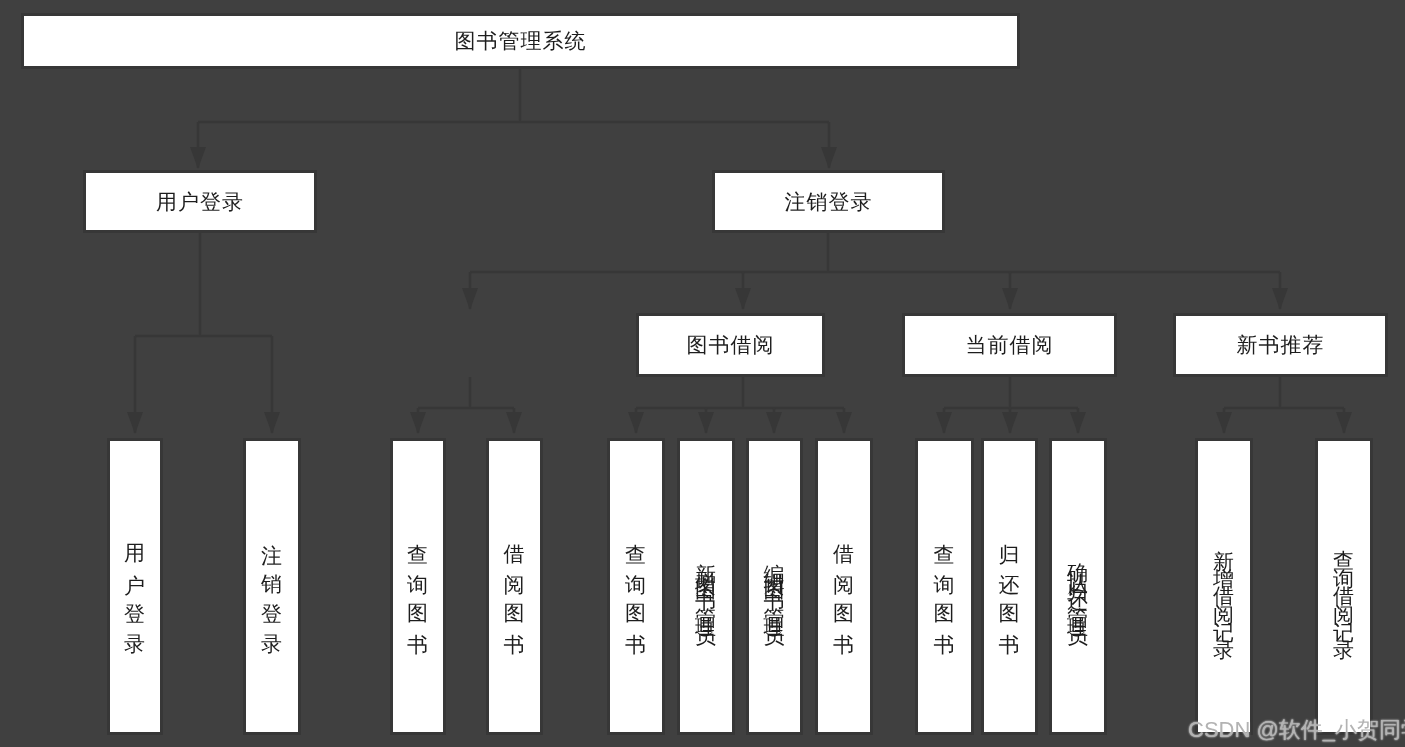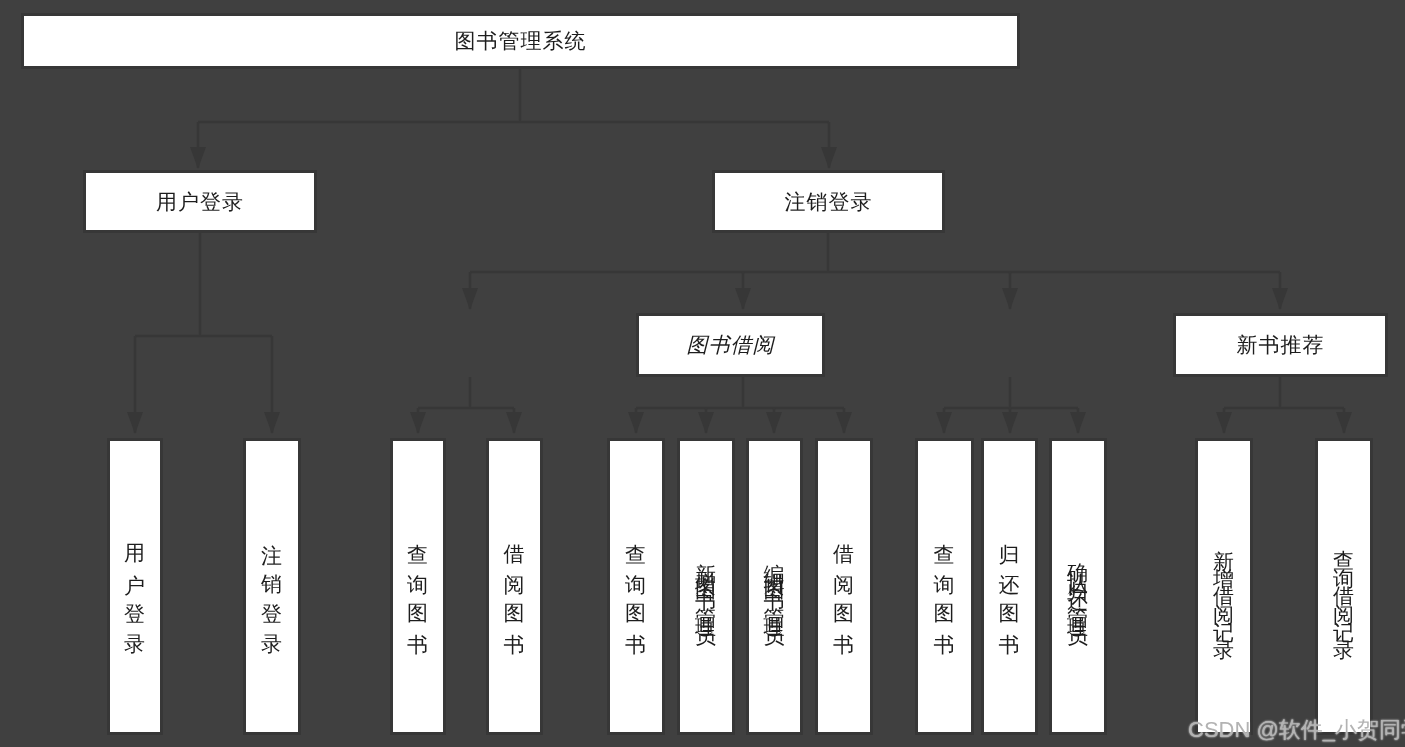--- a/index.html
+++ b/index.html
@@ -112,22 +112,25 @@
     <span>图书管理系统</span>
   </div>
 
   <div class="node hbox" style="left:83px; top:170px; width:234px; height:63px;">
     <span>用户登录</span>
   </div>
   <div class="node hbox" style="left:712px; top:170px; width:233px; height:63px;">
     <span>注销登录</span>
   </div>
 
-  <div class="node hbox" style="left:636px; top:313px; width:189px; height:64px;font-style:italic;">
+  <div class="node hbox" style="left:636px; top:313px; width:189px; height:64px;">
     <span>图书借阅</span>
+  </div>
+  <div class="node hbox" style="left:902px; top:313px; width:215px; height:64px;">
+    <span>当前借阅</span>
   </div>
   <div class="node hbox" style="left:1173px; top:313px; width:215px; height:64px;">
     <span>新书推荐</span>
   </div>
 
   <div class="node vbox" style="left:107px; width:56px;">
     <span class="vtext len4">用户登录</span>
   </div>
   <div class="node vbox" style="left:243px; width:58px;">
     <span class="vtext len4">注销登录</span>

